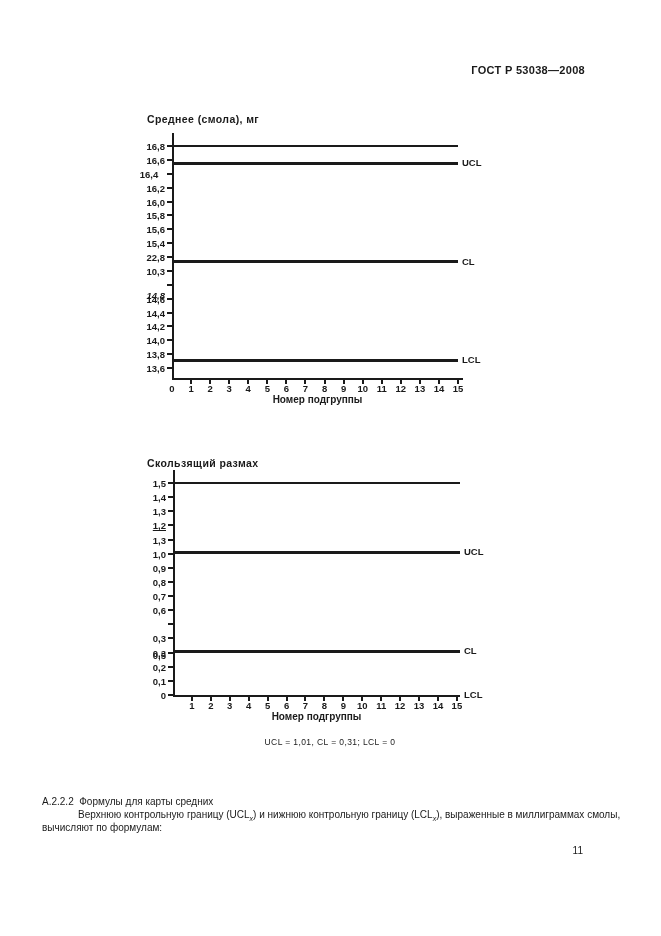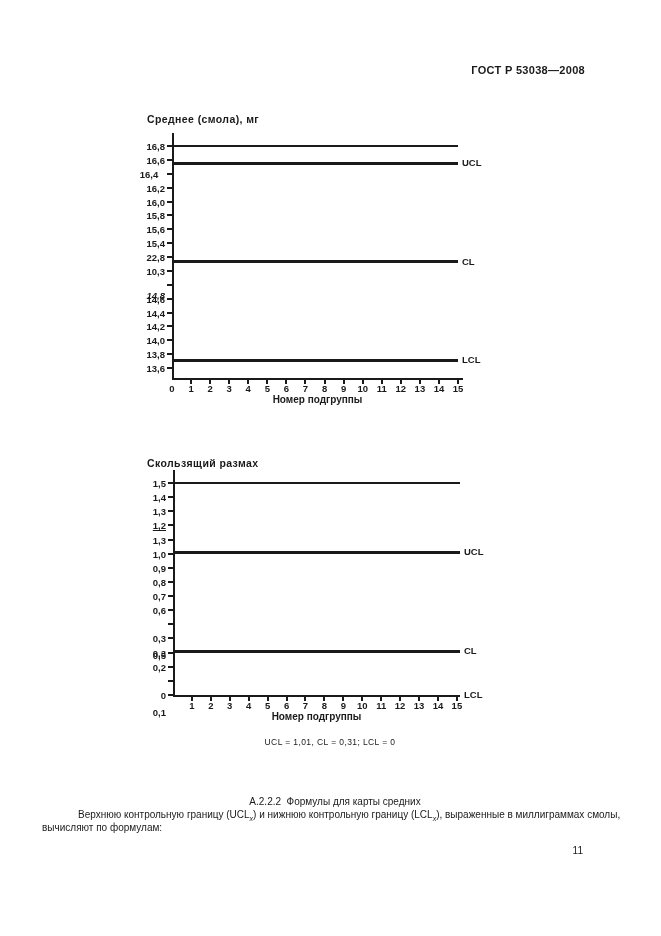--- a/index.html
+++ b/index.html
@@ -27,21 +27,21 @@
   .c1 { top: 419px; }
   .c2 { top: 737px; }
   .figure-caption {
     position: absolute; left: 0; top: 760px; width: 661px; text-align: center;
     font-size: 9.5px; letter-spacing: 0.3px;
   }
   .body-text {
     position: absolute; left: 42px; top: 795px; width: 586px;
     font-size: 10px; line-height: 13px;
   }
-  .heading { white-space: pre-wrap; text-align: center; }
+  .heading { white-space: pre-wrap; }
   .para { margin: 0; text-indent: 36px; }
   .para sub { font-size: 7px; font-style: italic; line-height: 0; }
   .page-number { position: absolute; top: 845px; right: 78px; width: 40px; text-align: right; font-size: 10px; }
 </style>
 </head>
 <body>
 
 <div class="page">
 
   <div class="doc-header">ГОСТ Р 53038—2008</div>
@@ -151,21 +151,21 @@
       <div class="ytl" style="left: 134px; top: 605.2px; width: 32px;">0,6</div>
       <div class="ln" style="left: 168px; top: 623.333px; width: 5px; height: 2px;"></div>
       <div class="ytl" style="left: 134px; top: 650px; width: 32px;">0,5</div>
       <div class="ln" style="left: 168px; top: 637.467px; width: 5px; height: 2px;"></div>
       <div class="ytl" style="left: 134px; top: 633.467px; width: 32px;">0,3</div>
       <div class="ln" style="left: 168px; top: 651.6px; width: 5px; height: 2px;"></div>
       <div class="ytl" style="left: 134px; top: 647.6px; width: 32px;">0,3</div>
       <div class="ln" style="left: 168px; top: 665.733px; width: 5px; height: 2px;"></div>
       <div class="ytl" style="left: 134px; top: 661.733px; width: 32px;">0,2</div>
       <div class="ln" style="left: 168px; top: 679.867px; width: 5px; height: 2px;"></div>
-      <div class="ytl" style="left: 134px; top: 675.867px; width: 32px; margin-top: 31px;">0,1</div>
+      <div class="ytl" style="left: 134px; top: 675.867px; width: 32px;">0,1</div>
       <div class="ln" style="left: 168px; top: 694px; width: 5px; height: 2px;"></div>
       <div class="ytl" style="left: 134px; top: 690px; width: 32px;">0</div>
       <div class="ln" style="left: 190.9px; top: 697px; width: 2px; height: 4px;"></div>
       <div class="xtl" style="left: 181.9px; top: 700px; width: 20px;">1</div>
       <div class="ln" style="left: 209.83px; top: 697px; width: 2px; height: 4px;"></div>
       <div class="xtl" style="left: 200.83px; top: 700px; width: 20px;">2</div>
       <div class="ln" style="left: 228.76px; top: 697px; width: 2px; height: 4px;"></div>
       <div class="xtl" style="left: 219.76px; top: 700px; width: 20px;">3</div>
       <div class="ln" style="left: 247.69px; top: 697px; width: 2px; height: 4px;"></div>
       <div class="xtl" style="left: 238.69px; top: 700px; width: 20px;">4</div>

